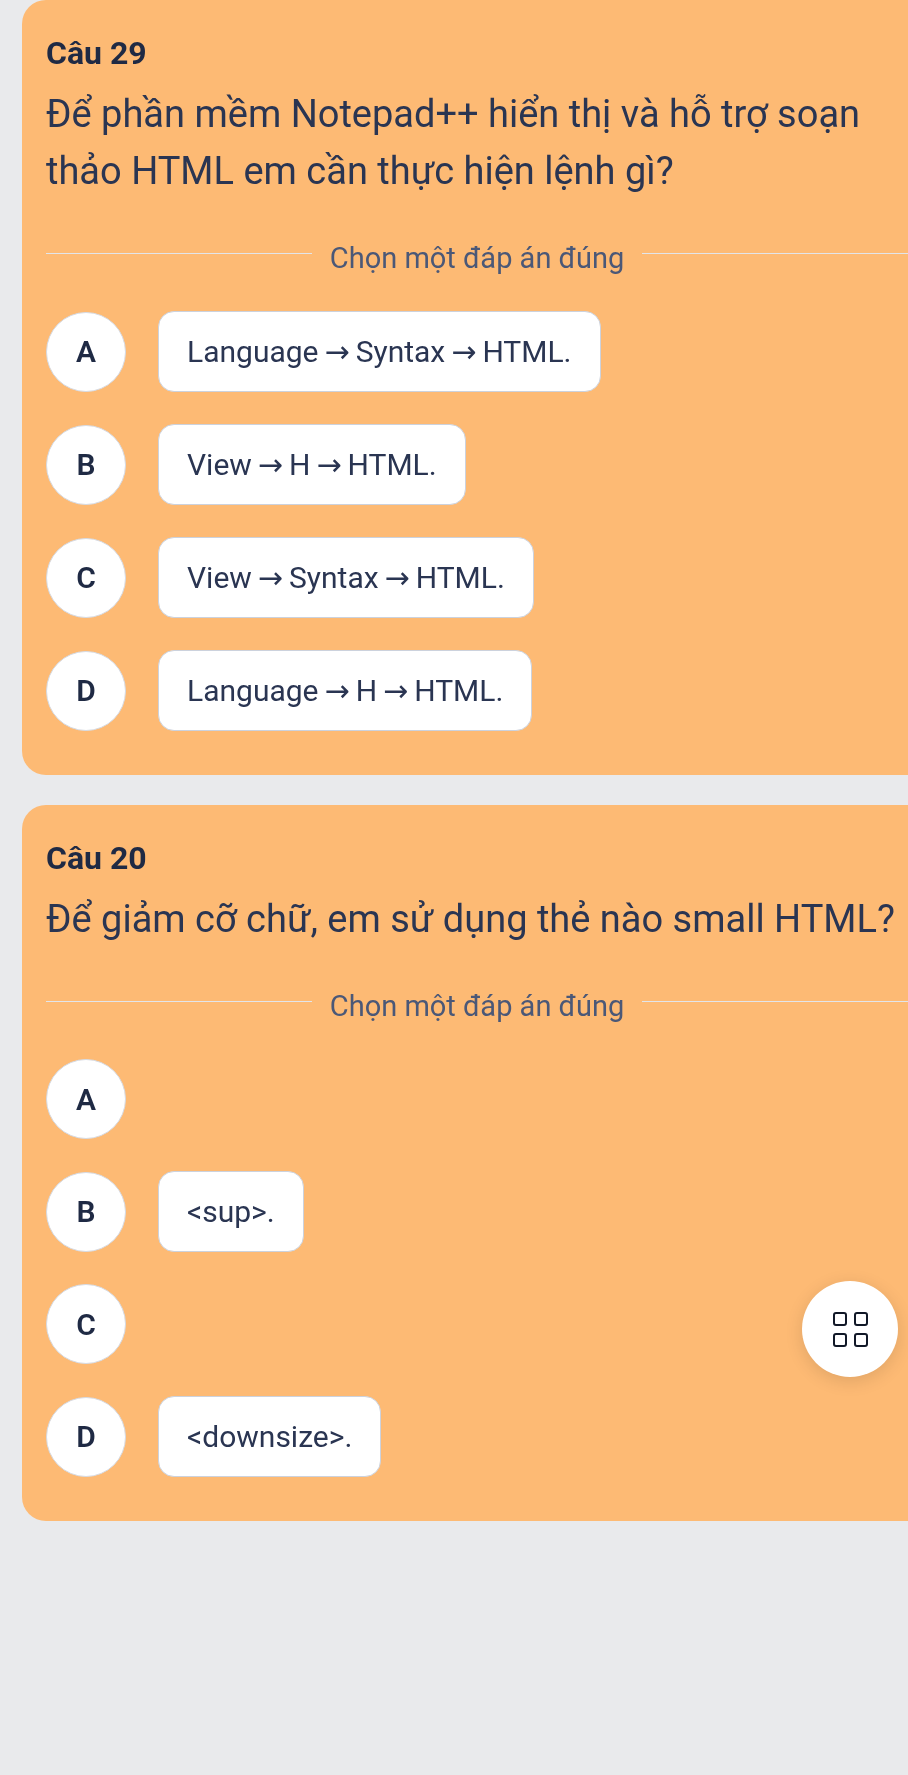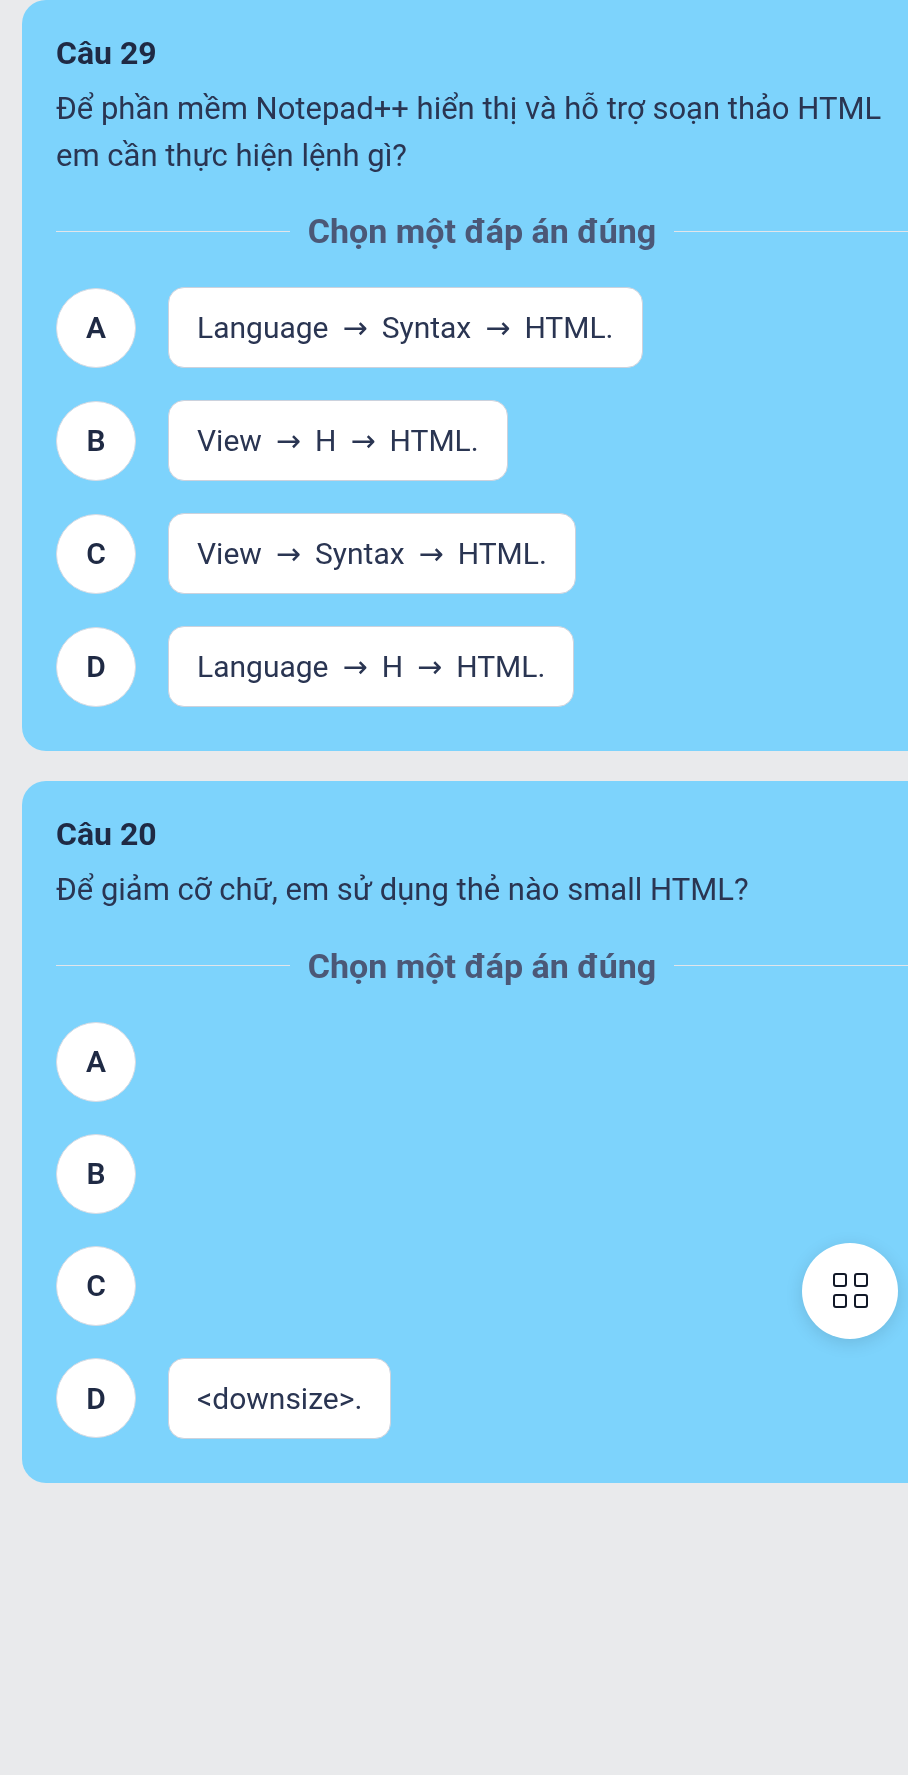--- a/index.html
+++ b/index.html
@@ -1,56 +1,57 @@
 <!DOCTYPE html>
 <html><head>
 <meta charset="utf-8">
 <style>
   * { box-sizing: border-box; margin: 0; padding: 0; }
   html, body { width: 908px; background: #e9eaec; font-family: -apple-system, BlinkMacSystemFont, "Segoe UI", Roboto, Arial, sans-serif; }
   body { display: flex; flex-direction: column; gap: 30px; padding-bottom: 60px; }
 
   .card {
-    background: #7dd3fc;
+    background: #fdba74;
     border-radius: 24px 0 0 24px;
     margin-left: 22px;
-    padding: 34px 0 44px 34px;
+    padding: 34px 0 44px 24px;
     position: relative;
   }
 
   .q-title {
     font-size: 32px;
     font-weight: 700;
     color: #1f2a44;
     margin-bottom: 14px;
   }
 
   .q-text {
-    font-size: 31px;
+    font-size: 38px;
     color: #2a3552;
     line-height: 1.5;
     margin-bottom: 32px;
   }
 
   .divider-row {
     display: flex;
     align-items: center;
     gap: 18px;
     margin-bottom: 36px;
   }
   .divider-line {
     height: 1px;
     background: #e2e5ea;
     flex: 1;
   }
   .divider-text {
-    font-size: 34px;
-    font-weight: 700;
+    font-size: 29px;
+    font-weight: 400;
     color: #4b5877;
     white-space: nowrap;
+    margin-top: 9px;
   }
 
   .options { display: flex; flex-direction: column; gap: 32px; }
 
   .option-row {
     display: flex;
     align-items: center;
     gap: 32px;
   }
 
@@ -69,21 +70,20 @@
     background: #fff;
   }
 
   .option-box {
     border: 1.5px solid #ccd2dd;
     border-radius: 16px;
     padding: 22px 28px;
     font-size: 30px;
     color: #2a3552;
     display: inline-flex;
-    gap: 8px;
     background: #fff;
   }
 
   .arrow {
     display: inline-block;
     font-size: 30px;
     color: #2a3552;
     padding: 0 6px;
     font-family: "DejaVu Sans", "Arial Unicode MS", sans-serif;
   }
@@ -188,20 +188,23 @@
   </div>
 
   <div class="options">
 
     <div class="option-row">
       <div class="letter-circle">A</div>
     </div>
 
     <div class="option-row">
       <div class="letter-circle">B</div>
+      <div class="option-box">
+        <span>&lt;sup&gt;.</span>
+      </div>
     </div>
 
     <div class="option-row">
       <div class="letter-circle">C</div>
     </div>
 
     <div class="option-row">
       <div class="letter-circle">D</div>
       <div class="option-box">
         <span>&lt;downsize&gt;.</span>

